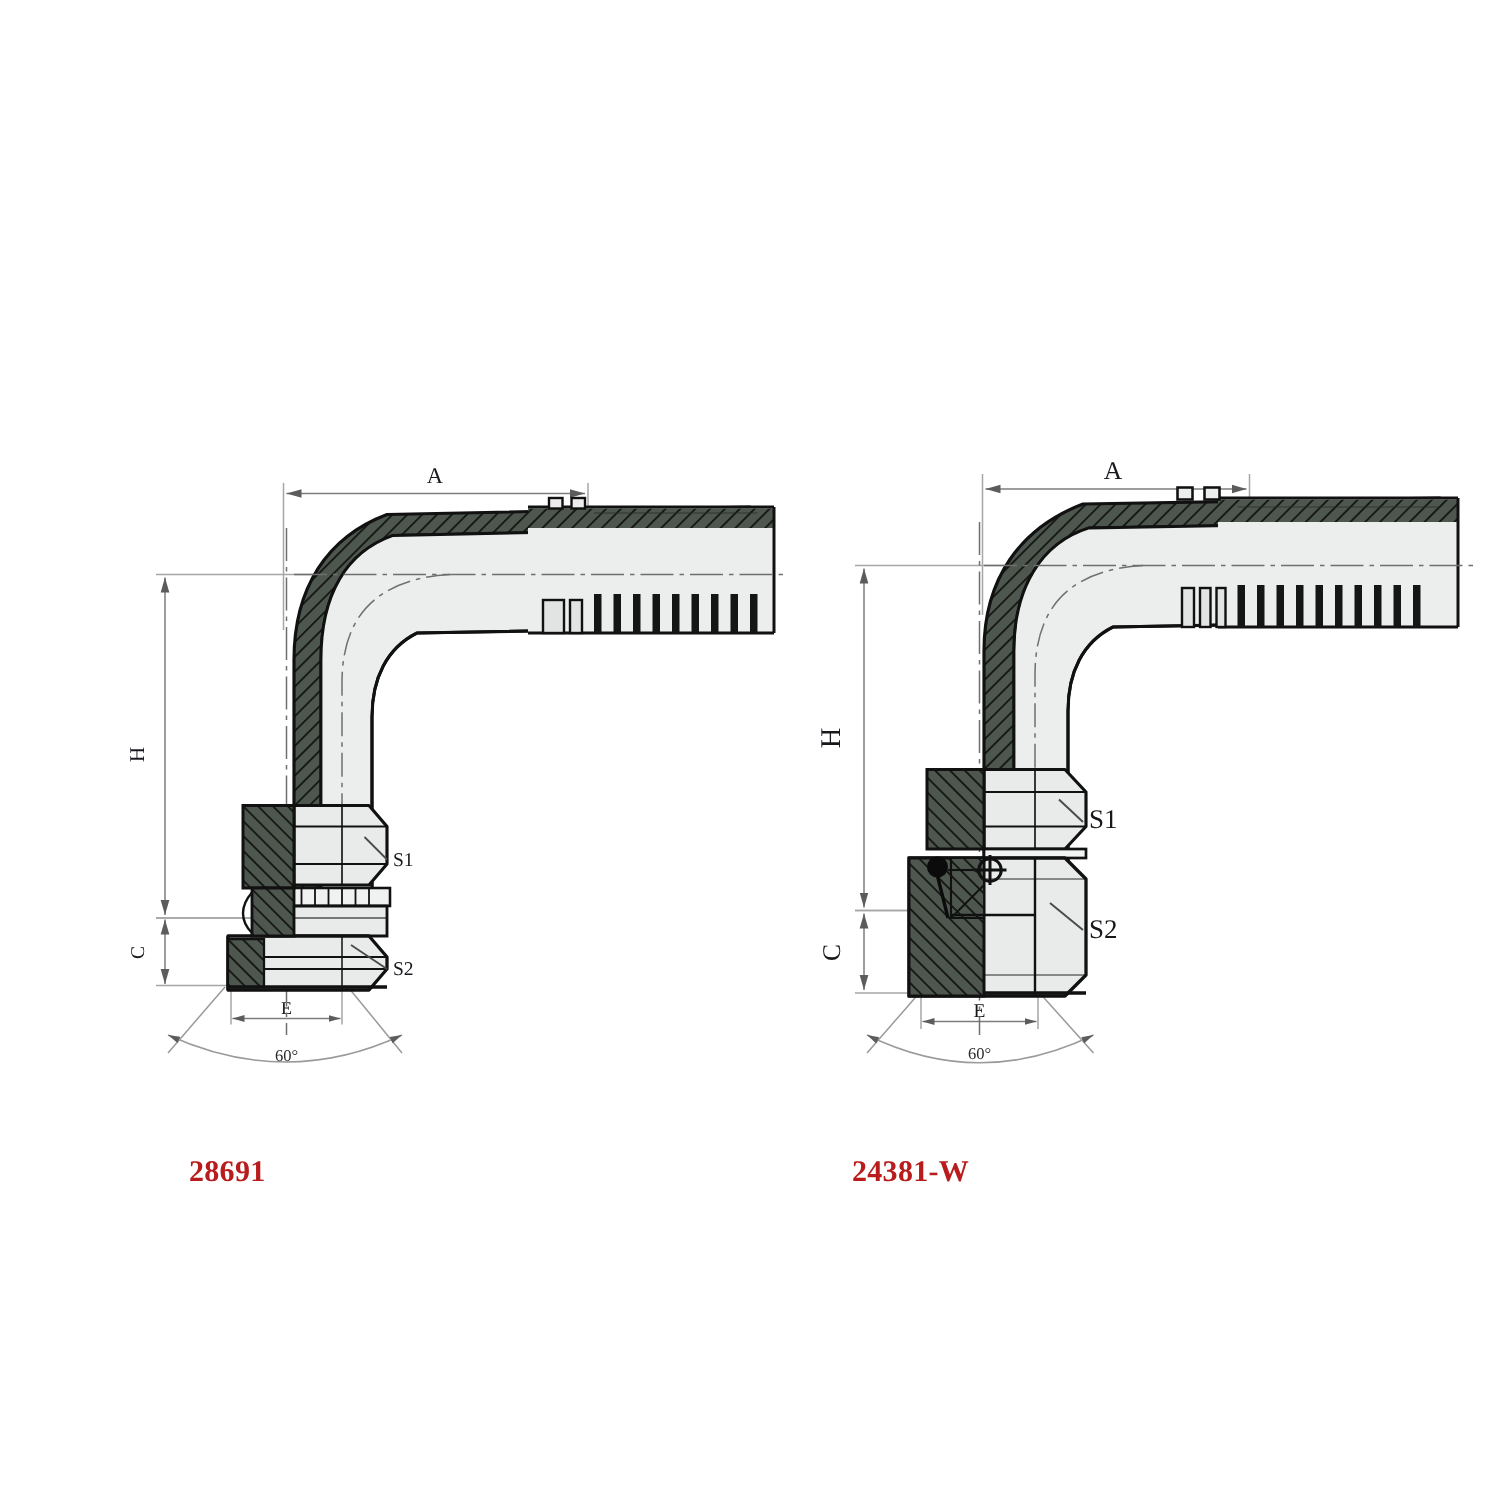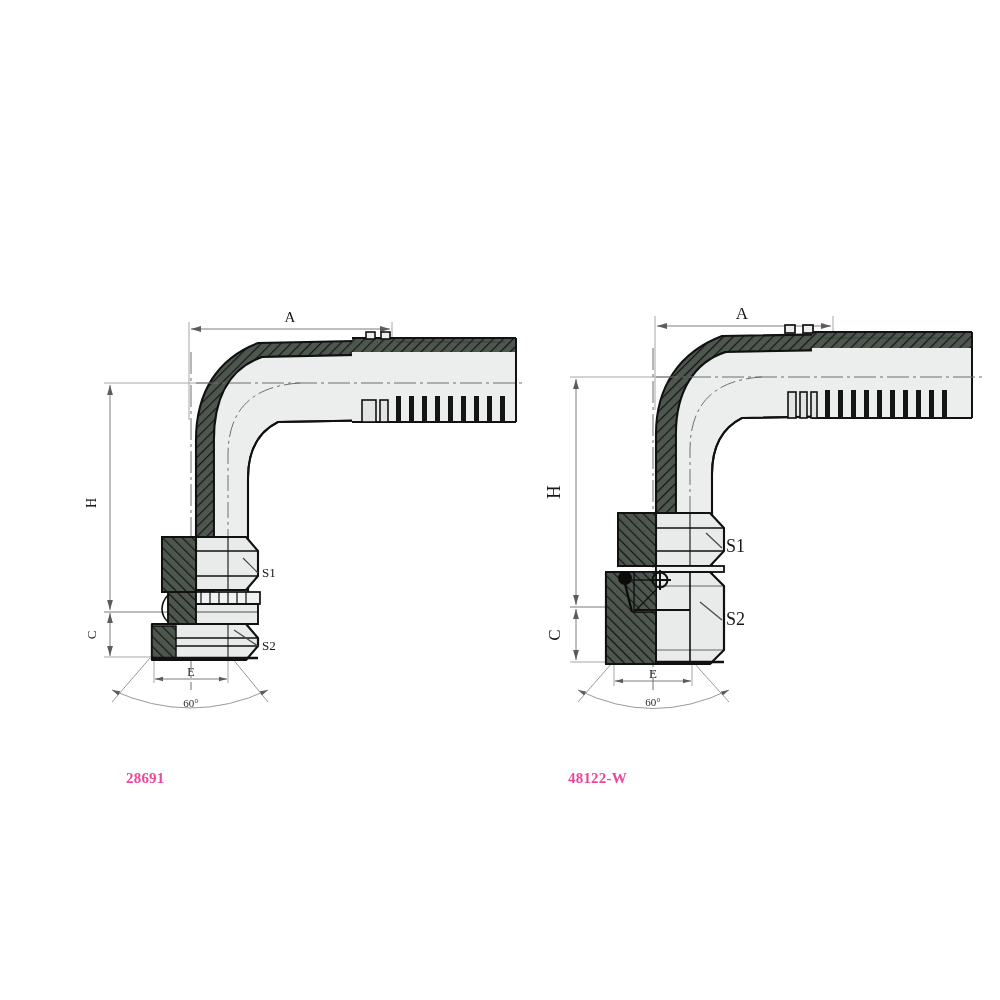--- a/index.html
+++ b/index.html
@@ -26,22 +26,22 @@
     position: absolute;
     left: 0; top: 0;
     width: 1000px;
     height: 1000px;
     display: block;
   }
   .part-caption {
     position: absolute;
     font-family: "Liberation Serif", "DejaVu Serif", serif;
     font-weight: bold;
-    font-size: 15px;
-    color: #ec4899;
+    font-size: 20px;
+    color: #b91c1c;
     letter-spacing: 0.2px;
     white-space: nowrap;
     text-align: right;
   }
   #caption-left  { left: 126px; top: 770px; }
   #caption-right { left: 568px; top: 770px; }
 </style>
 </head>
 <body>
 
@@ -353,15 +353,15 @@
 
       <g>
         <line x1="700" y1="602" x2="722" y2="620" stroke="#4a4a4a" stroke-width="1.3"></line>
         <text x="726" y="625" font-family="'Liberation Serif',serif" font-size="18" fill="#17171c">S2</text>
       </g>
     </g>
   </svg>
 
   <div class="part-caption" id="caption-left">28691</div>
 
-  <div class="part-caption" id="caption-right">48122-W</div>
+  <div class="part-caption" id="caption-right">24381-W</div>
 
 </div>
 
 </body></html>

